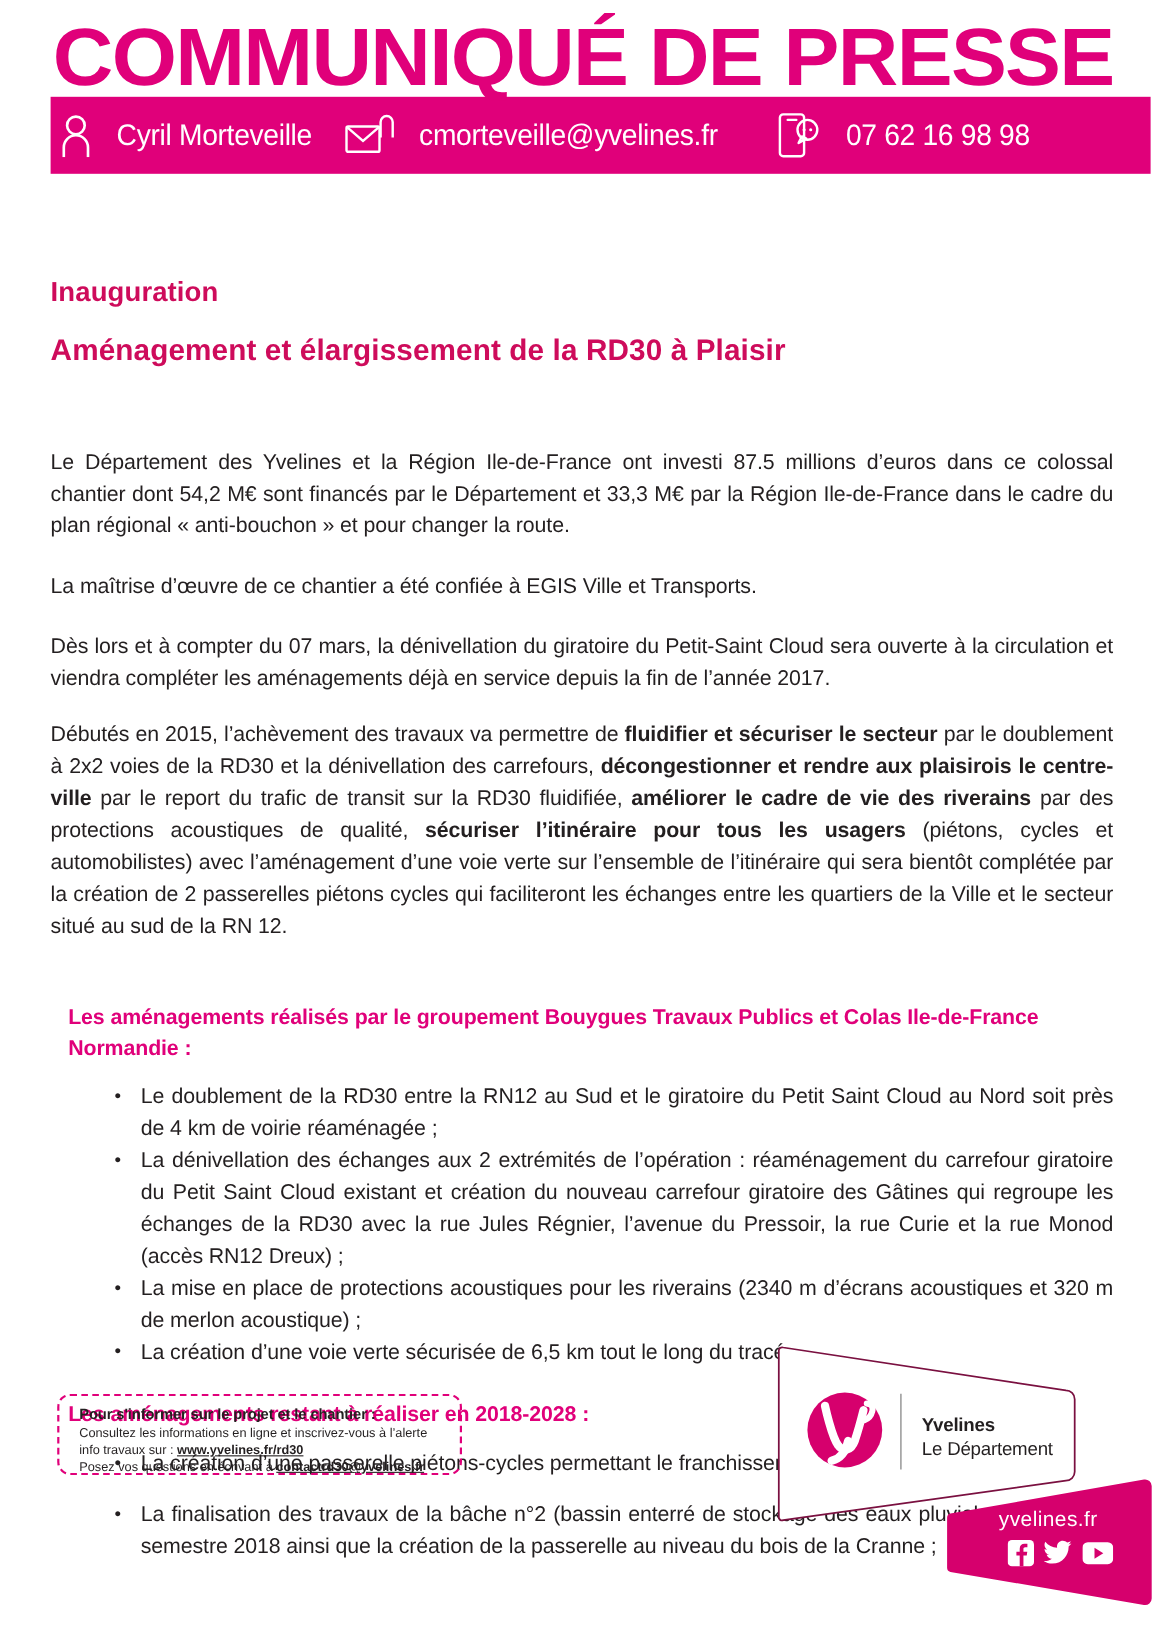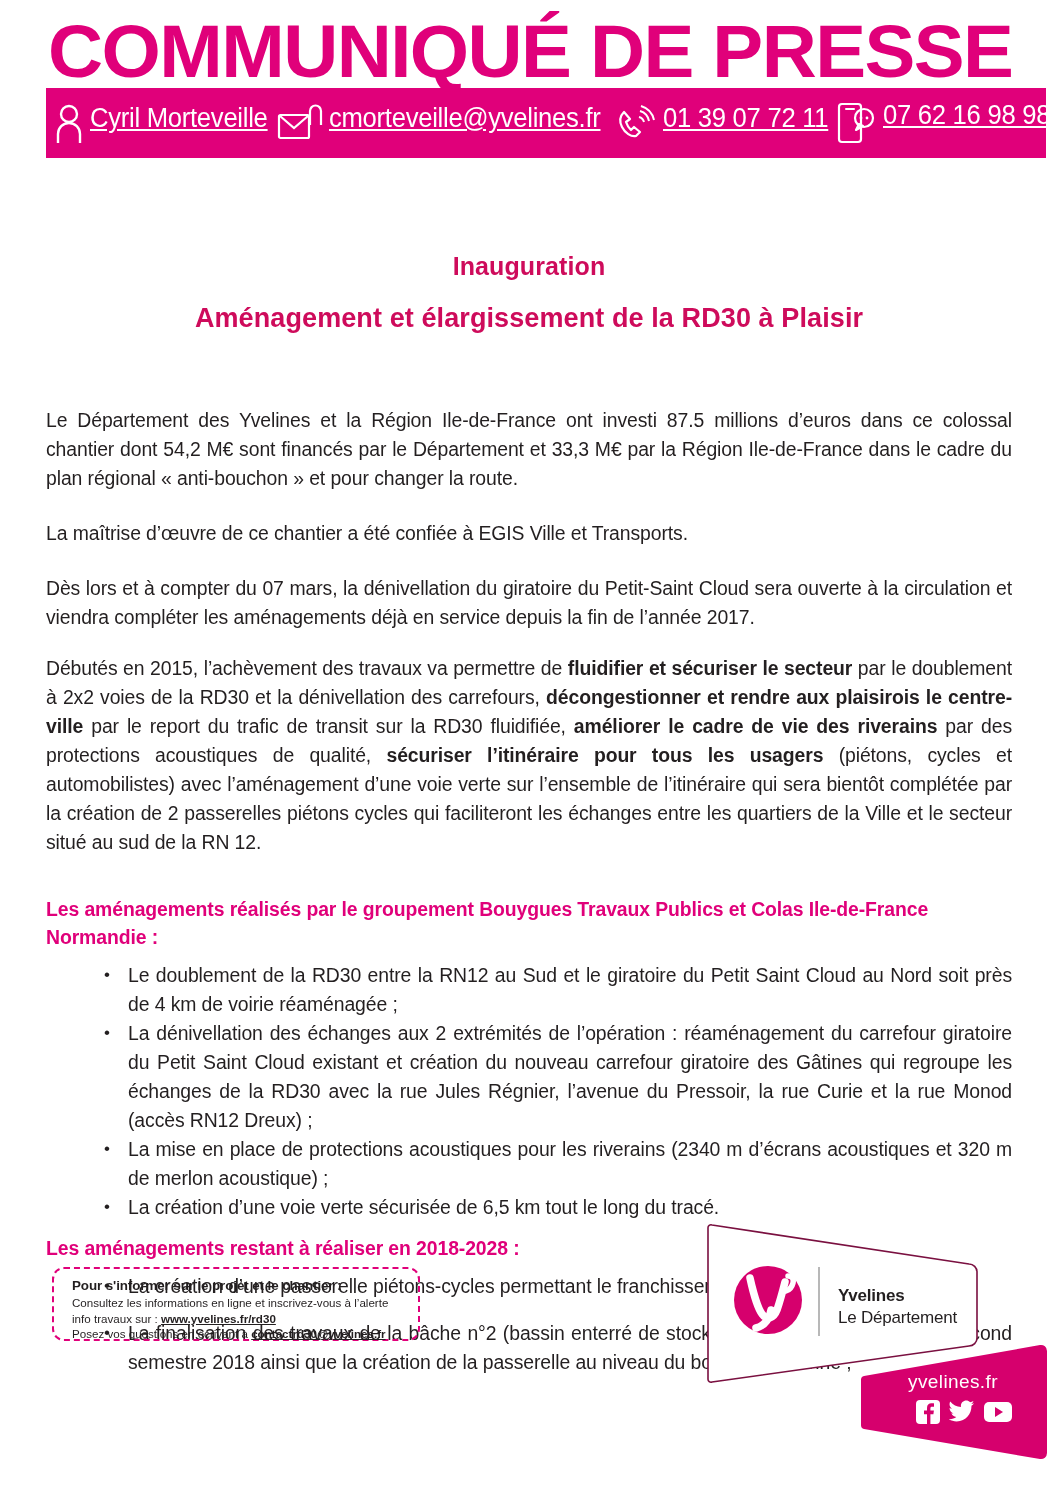--- a/index.html
+++ b/index.html
@@ -59,23 +59,22 @@
     padding-left: 8px;
     box-sizing: border-box;
     color: #ffffff;
     font-size: 27px;
     letter-spacing: -0.3px;
     z-index: 2;
     white-space: nowrap;
   }
   .contact-item {
     display: flex;
-    align-items: flex-start;
-    gap: 6px;
-    text-decoration: underline;
+    align-items: center;
+    gap: 22px;
   }
   .contact-text {
     font-family: "Liberation Sans Narrow", "Liberation Sans", sans-serif;
     font-size: 27px;
     transform: scaleX(0.95);
     transform-origin: left center;
   }
   .ico {
     display: inline-block;
     line-height: 0;
@@ -87,21 +86,20 @@
     position: absolute;
     left: 0;
     top: 170px;
     width: 1058px;
   }
   .content {
     margin: 0 46px 0 46px;
     width: 966px;
   }
   .title-block {
-    text-align: center;
     color: #CE0B5B;
     font-family: "Liberation Sans Narrow", "Liberation Sans", sans-serif;
     font-weight: bold;
   }
   .title-line1 {
     font-size: 25px;
     margin-top: 82px;
     letter-spacing: 0.1px;
   }
   .title-line2 {
@@ -123,21 +121,21 @@
   .sp-16 { height: 16px; }
   .sp-12 { height: 12px; }
   .sp-46 { height: 46px; }
   b.strong { font-weight: bold; }
   .pink-head {
     font-family: "Liberation Sans Narrow", "Liberation Sans", sans-serif;
     font-size: 19.4px;
     line-height: 28px;
     font-weight: bold;
     color: #E0007A;
-    margin: 0;
+    margin: 16px;
     letter-spacing: -0.1px;
   }
   ul.bullets {
     margin: 10px 0 0 0;
     padding: 0 0 0 58px;
     list-style: none;
   }
   ul.bullets li {
     position: relative;
     font-family: "Liberation Sans Narrow", "Liberation Sans", sans-serif;
@@ -232,31 +230,20 @@
           <rect x="2" y="12" width="30" height="23" rx="1.5" fill="none" stroke="#fff" stroke-width="2.2"></rect>
           <path d="M3 13 L17 25 L31 13" fill="none" stroke="#fff" stroke-width="2.2"></path>
           <path d="M33 22 L33 8 A5.5 5.5 0 0 1 44 8 L44 22" fill="none" stroke="#fff" stroke-width="2.2"></path>
         </svg>
       </span>
       <span class="contact-text">cmorteveille@yvelines.fr</span>
     </span>
 
     <span class="gap-md"></span>
 
-    <span class="contact-item">
-      <span class="ico">
-        <svg width="42" height="40" viewBox="0 0 42 40">
-          <path d="M9 9 C5 13 4 18 7 24 C10 30 16 34 21 33 L25 29 L19 24 L16 27 C14 25 12 22 11 19 L15 16 Z" fill="none" stroke="#fff" stroke-width="2.2" stroke-linejoin="round"></path>
-          <path d="M24 14 A7 7 0 0 1 29 19" fill="none" stroke="#fff" stroke-width="2"></path>
-          <path d="M25 8 A13 13 0 0 1 34 18" fill="none" stroke="#fff" stroke-width="2"></path>
-          <path d="M26 3 A19 19 0 0 1 39 17" fill="none" stroke="#fff" stroke-width="2"></path>
-        </svg>
-      </span>
-      <span class="contact-text">01 39 07 72 11</span>
-    </span>
 
     <span class="gap-md"></span>
 
     <span class="contact-item">
       <span class="ico">
         <svg width="40" height="46" viewBox="0 0 40 46">
           <rect x="2" y="4" width="22" height="38" rx="3" fill="none" stroke="#fff" stroke-width="2.2"></rect>
           <line x1="9" y1="9" x2="17" y2="9" stroke="#fff" stroke-width="2" stroke-linecap="round"></line>
           <circle cx="27" cy="18" r="9" fill="none" stroke="#fff" stroke-width="2.2"></circle>
           <path d="M22 24 L19 30 L26 26 Z" fill="none" stroke="#fff" stroke-width="2.2" stroke-linejoin="round"></path>

